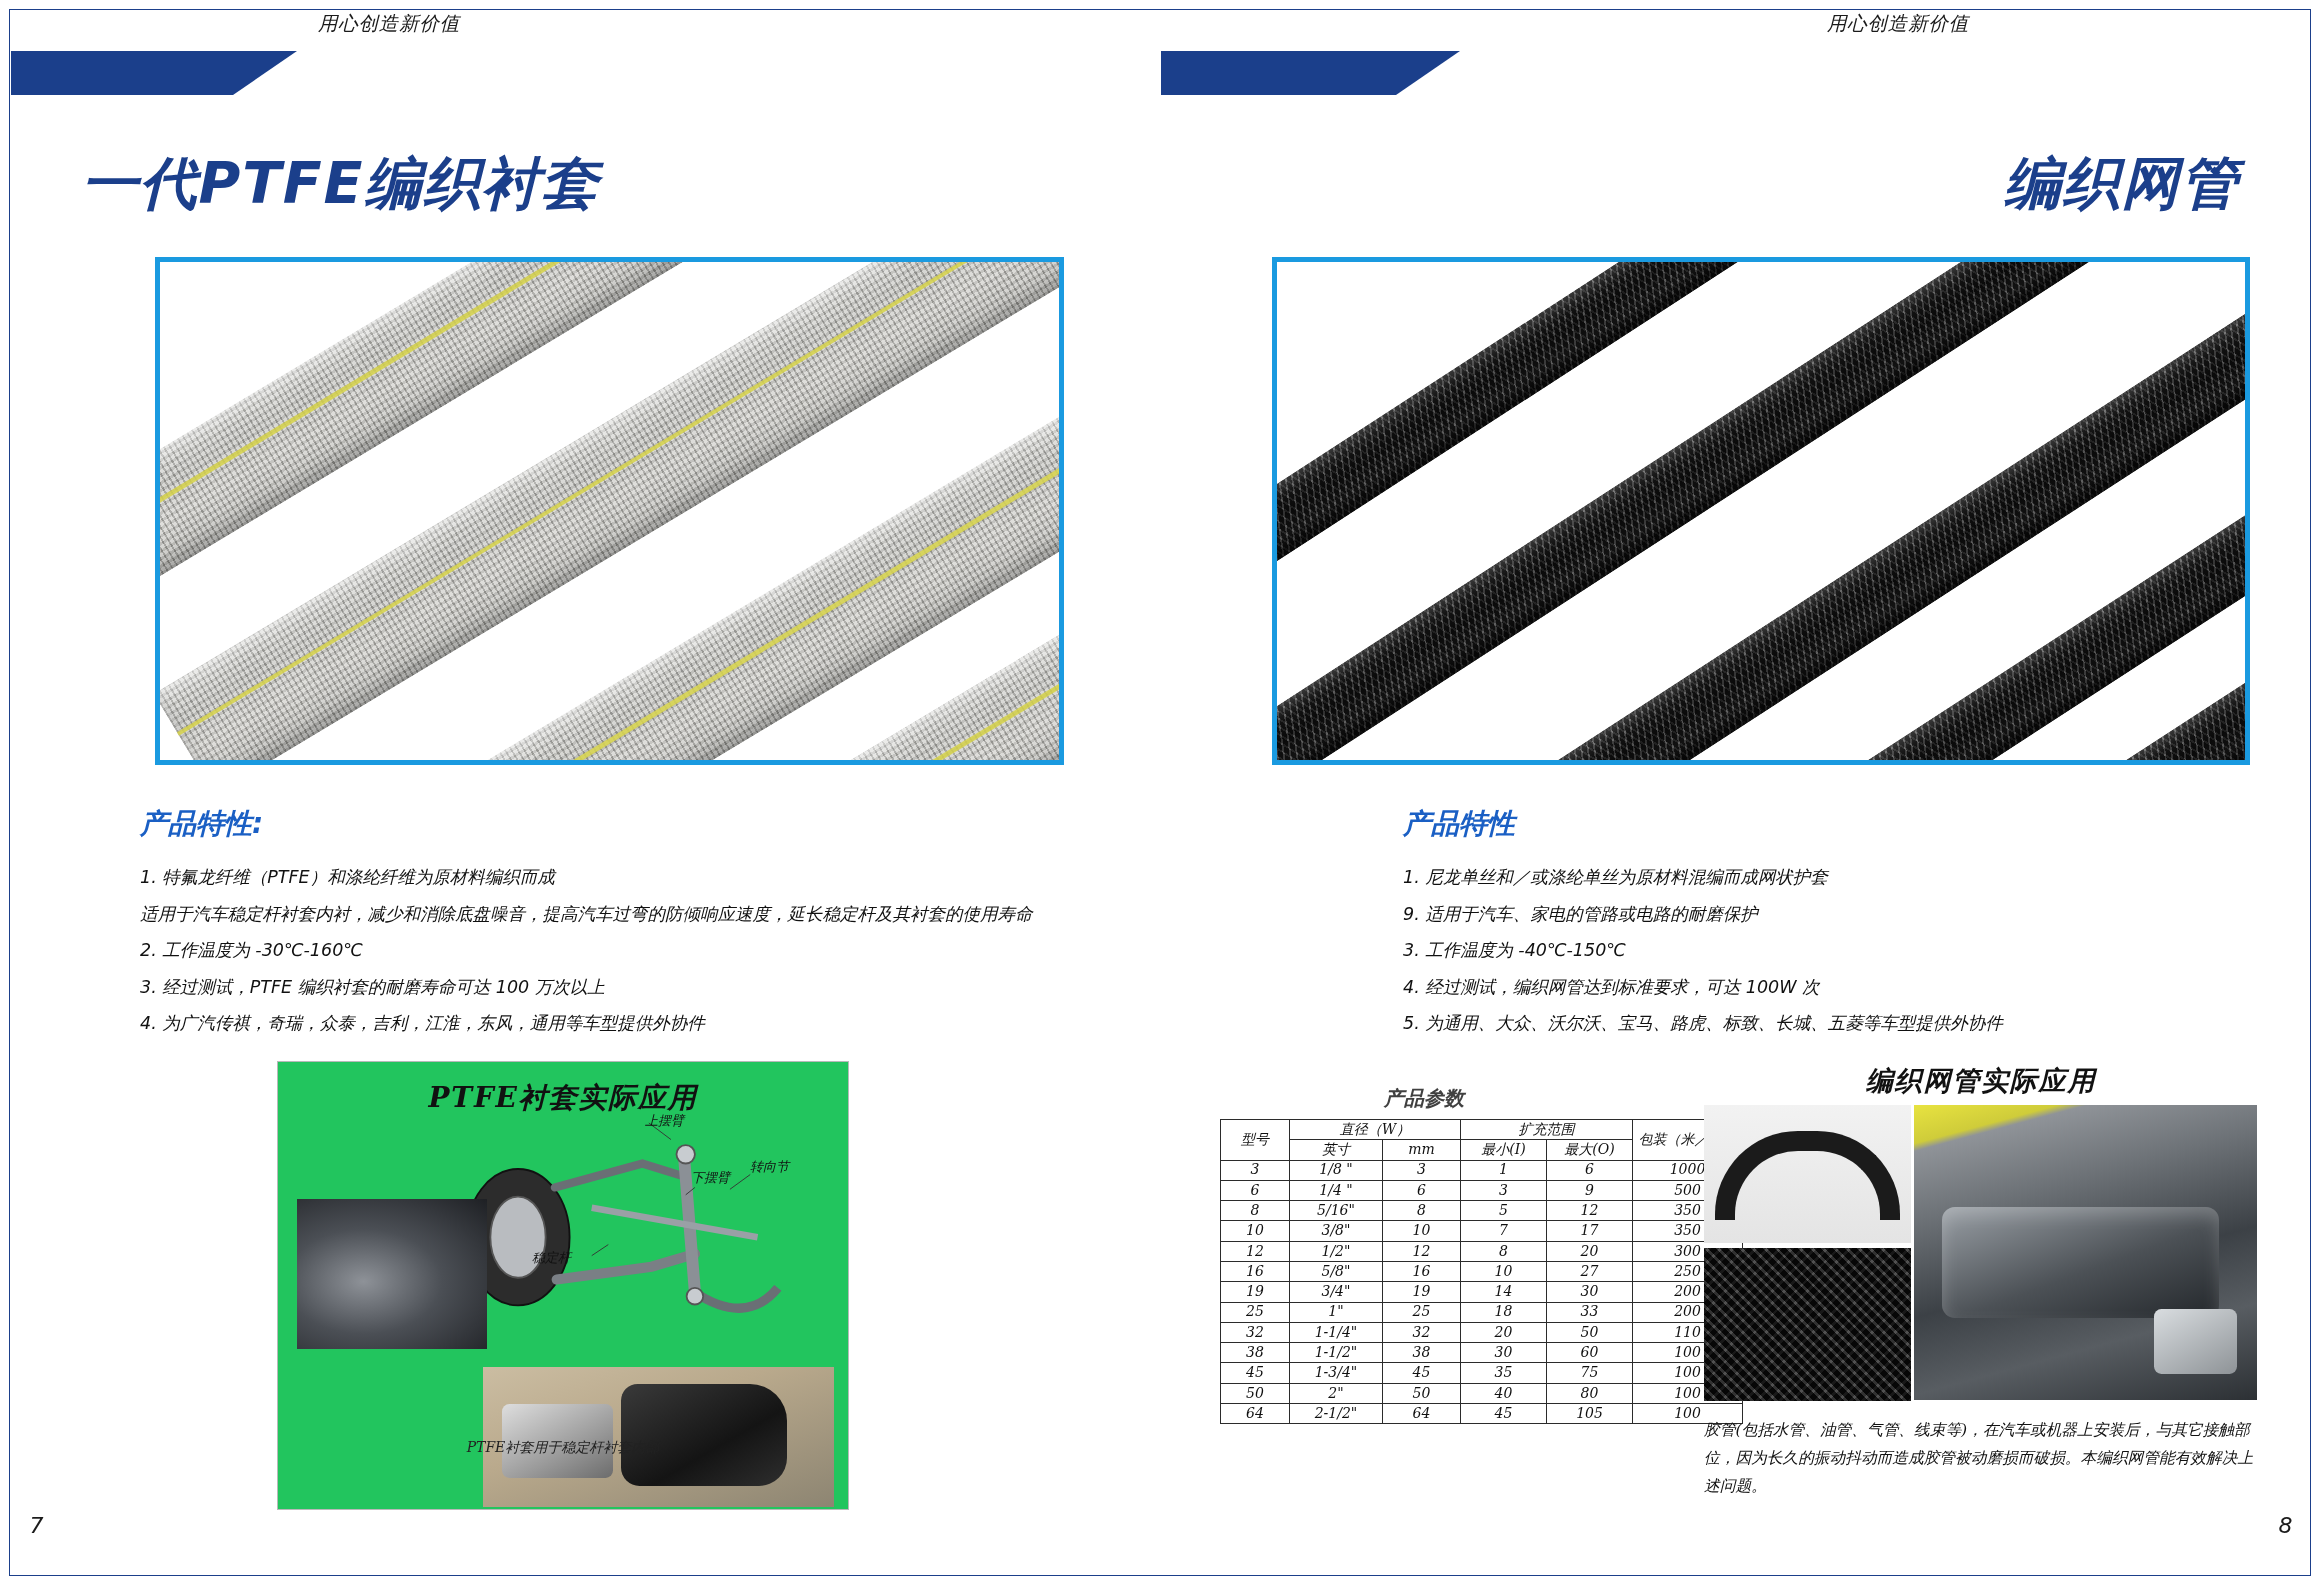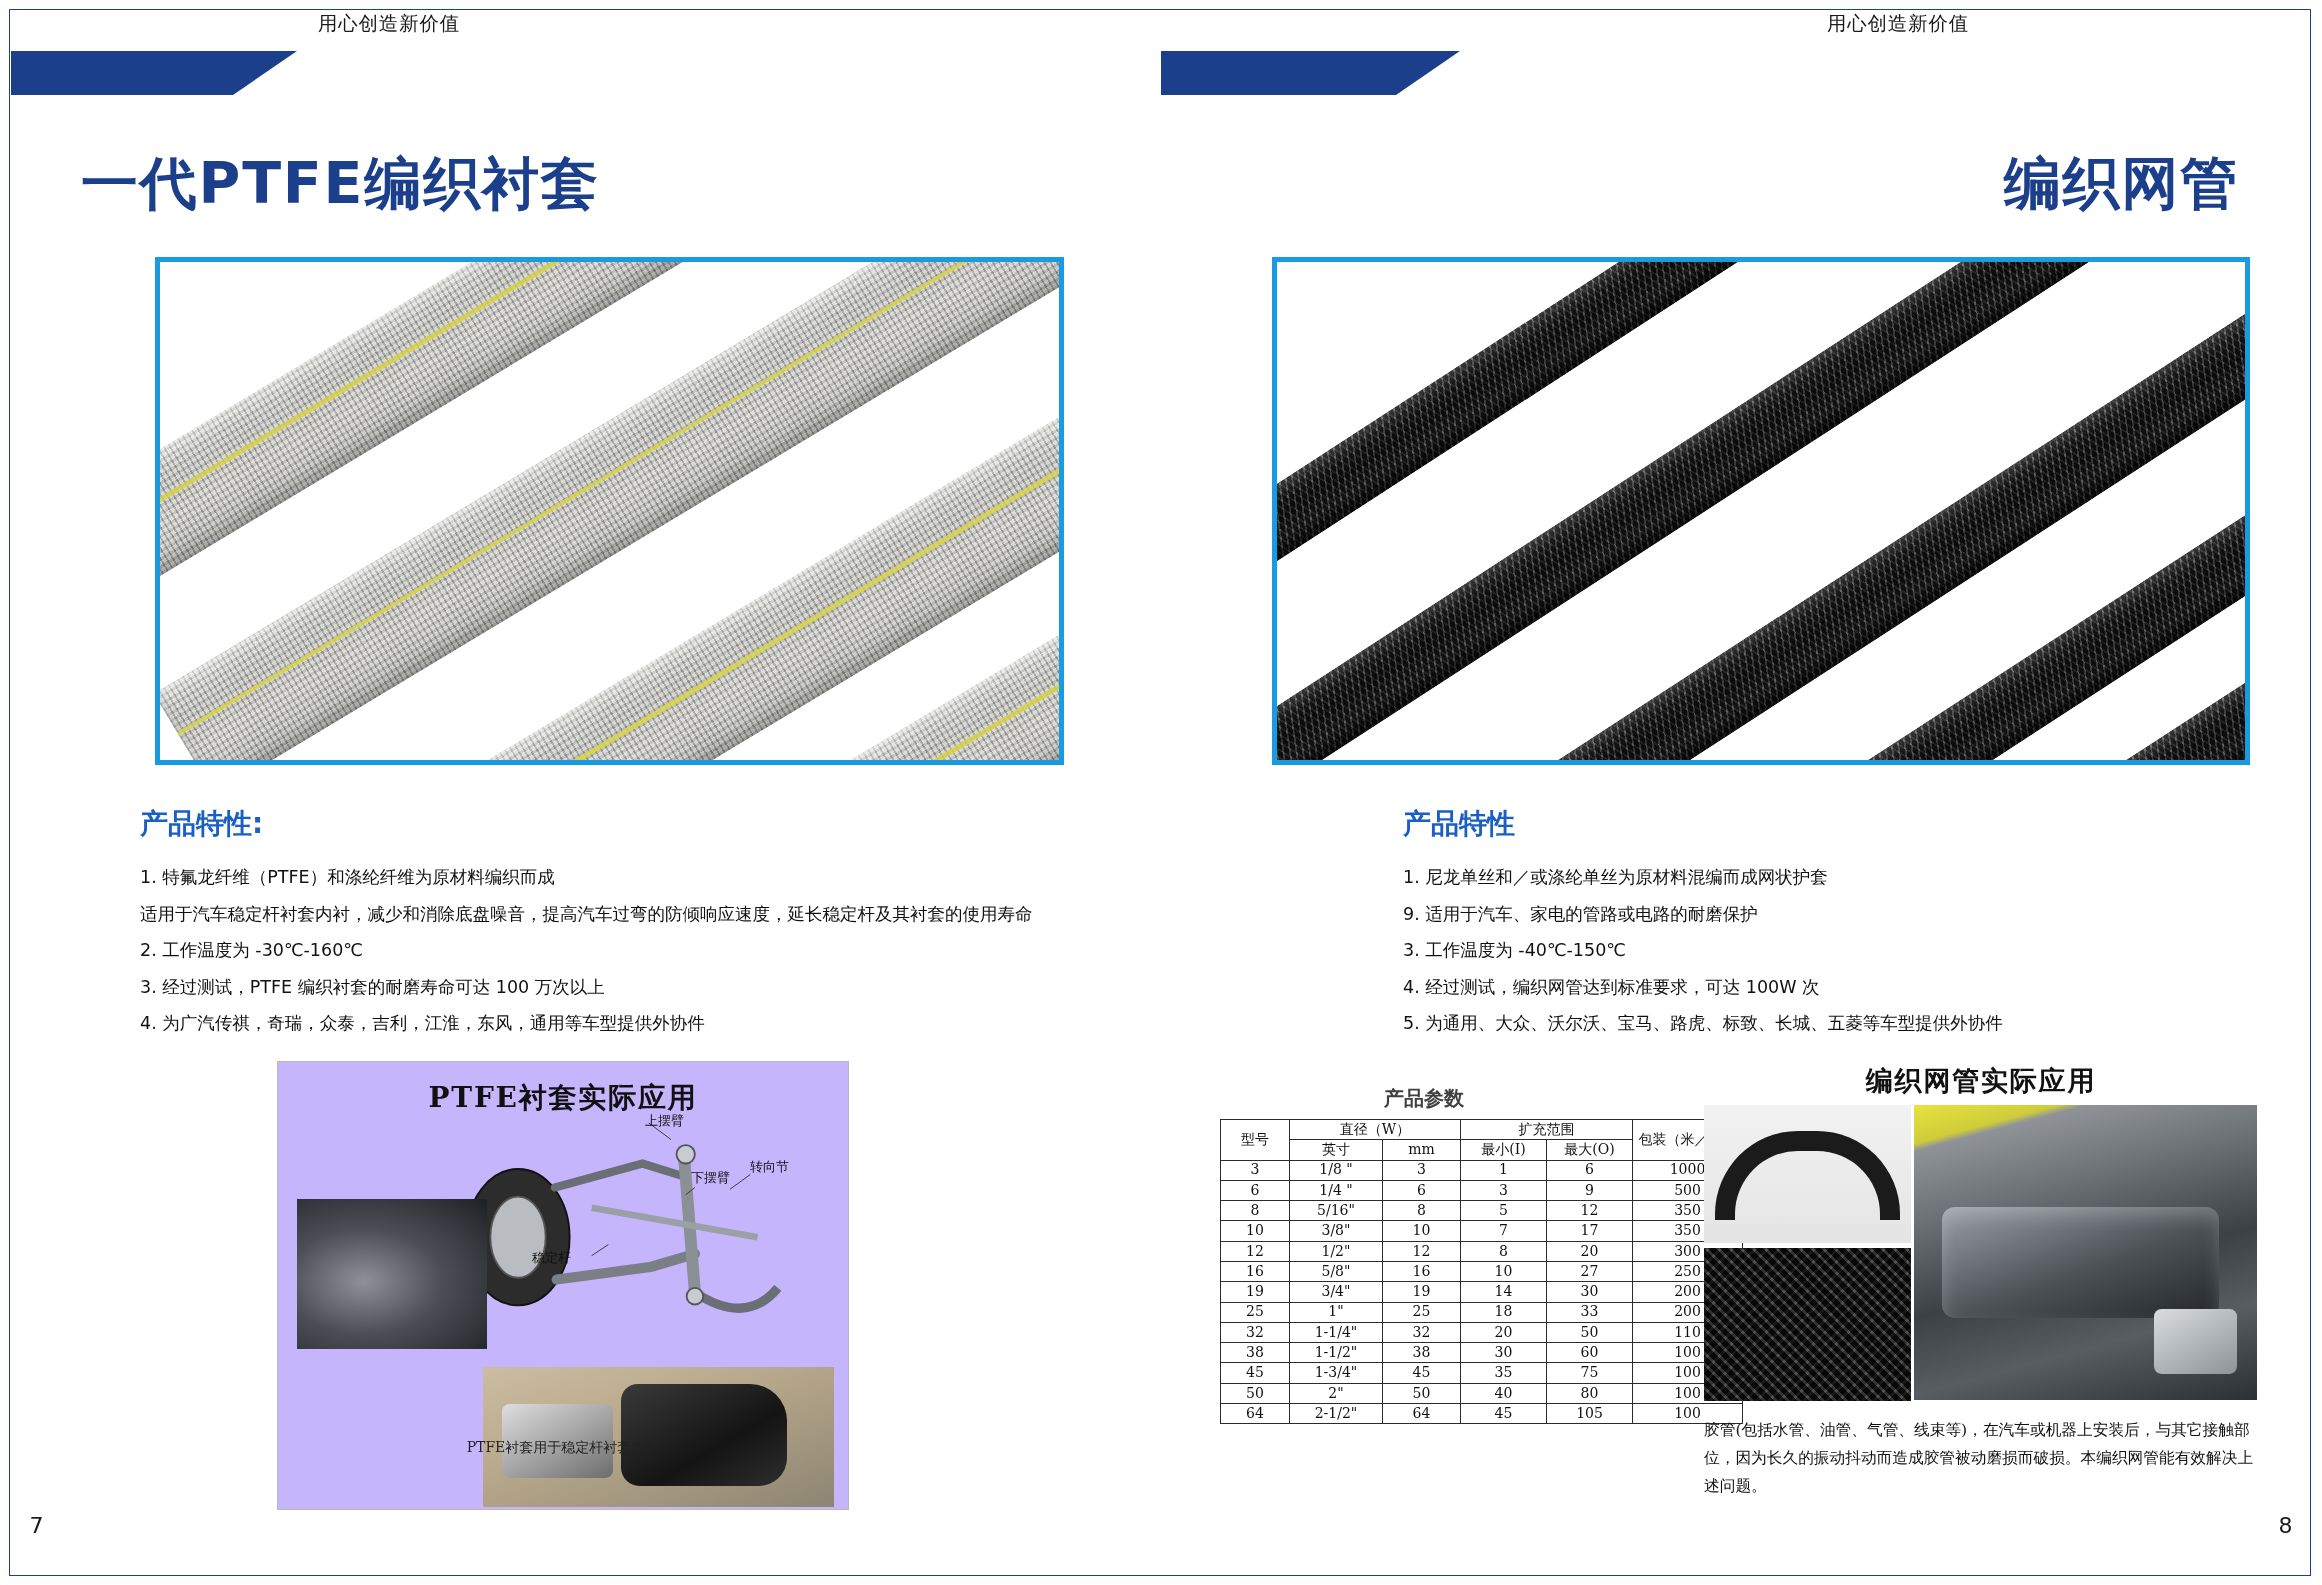--- a/index.html
+++ b/index.html
@@ -13,20 +13,21 @@
     font-family: "Liberation Sans", sans-serif;
     position: relative;
     overflow: hidden;
   }
   .page {
     position: absolute;
     top: 0; left: 0;
     width: 2322px;
     height: 1586px;
     background: #ffffff;
+    font-style: italic;
   }
   
   .frame {
     position: absolute;
     left: 9.2px; top: 9.2px;
     width: 2302px; height: 1567px;
     border: 1.8px solid #1b3f8b;
     box-sizing: border-box;
   }
   
@@ -145,21 +146,21 @@
   }
   .feat-list-left  { left: 140px; top: 862px; width: 951px; }
   .feat-list-right { left: 1403px; top: 862px; width: 868px; }
   .feat-list div { margin-bottom: 5.5px; }
 
   
   .app-panel {
     position: absolute;
     box-sizing: border-box;
     border: 0.9px solid #b9b9b9;
-    background: #c4b5fd;
+    background: #22c55e;
   }
   .app-left { left: 277px; top: 1061px; width: 572px; height: 449px; }
   .app-left-title {
     position: absolute;
     top: 16.6px; left: 0; right: 0;
     text-align: center;
     font-size: 28px;
     font-weight: bold;
     color: #111;
     font-family: "DejaVu Serif", serif;

